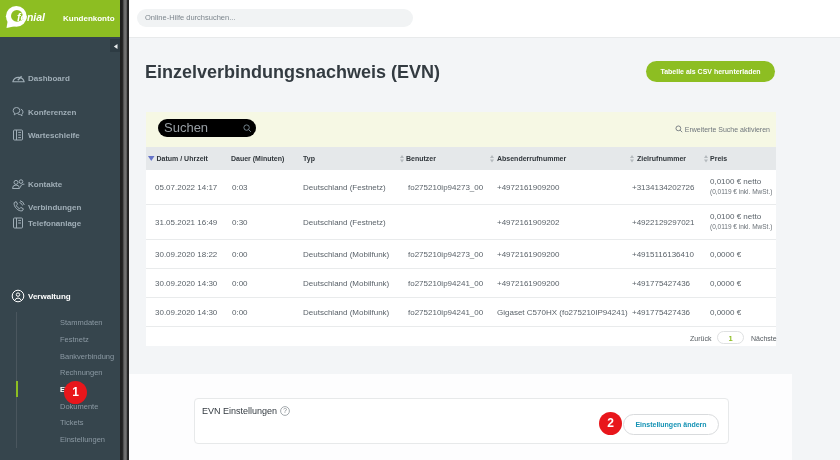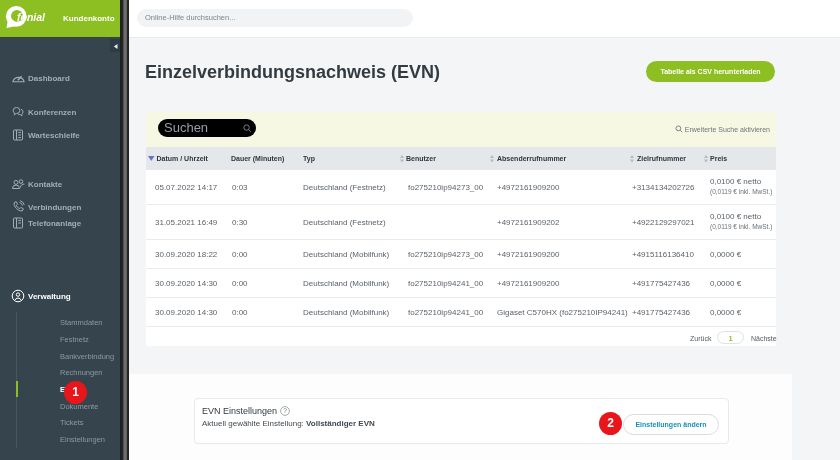--- a/index.html
+++ b/index.html
@@ -245,18 +245,17 @@
     <span class="abs" style="left:571px;top:0px;width:27px;height:13px;background:#fff;border:1px solid #dfe1e2;border-radius:7px;text-align:center;line-height:13px;color:#8dbe22;font-weight:bold;font-size:7.5px;">1</span>
     <span class="abs" style="left:605px;top:4px;">Nächste</span>
   </div>
 </div>
 
 <div id="evncard" class="abs">
   <div id="evnc1">EVN Einstellungen <svg style="vertical-align:-2px" width="10" height="10" viewBox="0 0 10 10">
         <circle cx="5" cy="5" r="4.4" fill="none" stroke="#9aa0a5" stroke-width="0.9"></circle>
         <text x="5" y="7.2" font-size="6.5" fill="#7a8085" text-anchor="middle" font-family="Liberation Sans">?</text>
       </svg></div>
-  <div id="evnc2">Aktuell gewählte Einstellung: <b>Vollständiger EVN</b></div>
   <div id="chgbtn">Einstellungen ändern</div>
 </div>
 
 <div class="redball abs" style="left:64px;top:381px;">1</div>
 <div class="redball abs" style="left:599px;top:412px;">2</div>
 
 </body></html>

